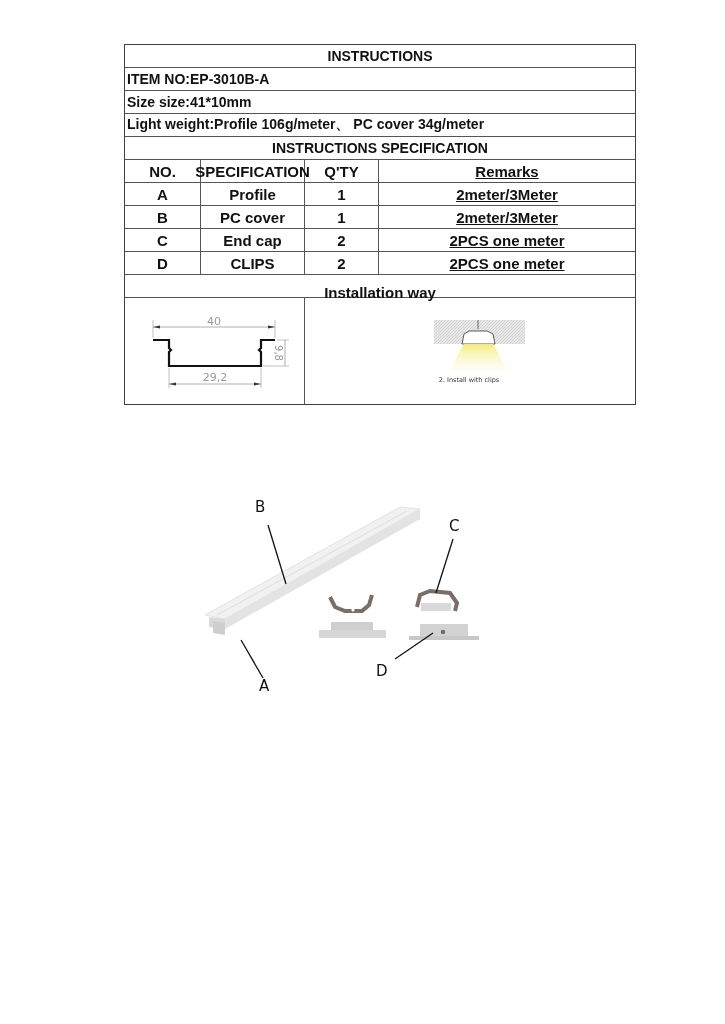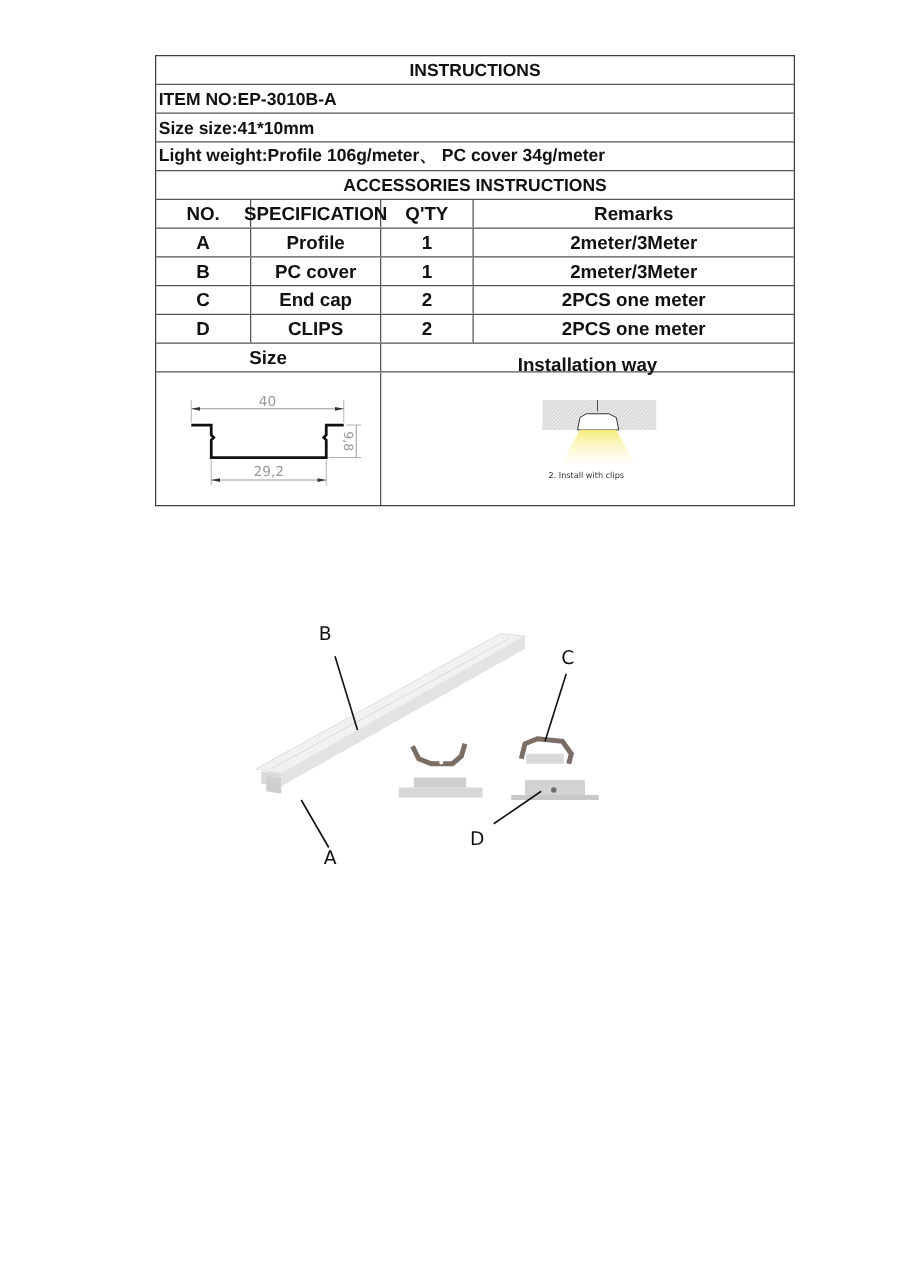--- a/index.html
+++ b/index.html
@@ -5,38 +5,38 @@
   html, body { margin:0; padding:0; background:#ffffff; }
   body { width:725px; height:1024px; position:relative; overflow:hidden; font-family:"Liberation Sans", sans-serif; color:#111; }
   .sheet { position:absolute; left:124px; top:44px; width:512px; border:1px solid #404040; box-sizing:border-box; }
   .row { border-bottom:1px solid #555; height:23px; box-sizing:border-box; display:flex; align-items:center; font-size:14px; font-weight:bold; }
   .row.title { justify-content:center; font-size:14px; }
   .row.left { padding-left:2px; }
   .row.center { justify-content:center; }
   .grid { display:flex; height:23px; border-bottom:1px solid #555; box-sizing:border-box; font-size:15px; font-weight:bold; }
   .grid > div { display:flex; align-items:center; justify-content:center; border-right:1px solid #555; box-sizing:border-box; }
   .grid > div:last-child { border-right:none; }
-  .c1 { width:76px; } .c2 { width:104px; } .c3 { width:74px; } .c4 { flex:1; }
+  .c1 { width:76px; } .c2 { width:104px; } .c3 { width:74px; } .c4 { flex:1;text-decoration:underline; }
   .c12 { width:180px; } .c34 { flex:1;margin-top:12px; }
   .drawings { display:flex; height:106px;gap:40px; }
   .drawings > div { position:relative; box-sizing:border-box; }
   .draw-left { width:180px; border-right:1px solid #555; }
   .draw-right { flex:1; }
   .photo { position:absolute; left:195px; top:495px; width:310px; height:205px; }
   .callout { position:absolute; font-size:15px; color:#111; font-family:"DejaVu Sans", sans-serif; }
 </style>
 </head>
 <body>
 
 <div class="sheet">
   <div class="row title">INSTRUCTIONS</div>
   <div class="row left">ITEM NO:EP-3010B-A</div>
   <div class="row left">Size size:41*10mm</div>
   <div class="row left">Light weight:Profile 106g/meter、 PC cover 34g/meter</div>
-  <div class="row center">ACCESSORIES INSTRUCTIONS</div>
+  <div class="row center">INSTRUCTIONS SPECIFICATION</div>
 
   <div class="grid">
     <div class="c1">NO.</div>
     <div class="c2">SPECIFICATION</div>
     <div class="c3">Q'TY</div>
     <div class="c4">Remarks</div>
   </div>
   <div class="grid">
     <div class="c1">A</div>
     <div class="c2">Profile</div>
@@ -55,21 +55,20 @@
     <div class="c3">2</div>
     <div class="c4">2PCS one meter</div>
   </div>
   <div class="grid">
     <div class="c1">D</div>
     <div class="c2">CLIPS</div>
     <div class="c3">2</div>
     <div class="c4">2PCS one meter</div>
   </div>
   <div class="grid">
-    <div class="c12">Size</div>
     <div class="c34">Installation way</div>
   </div>
 
   <div class="drawings">
     <div class="draw-left">
       <svg width="179" height="106" viewBox="0 0 179 106">
 
         <line x1="28" y1="29" x2="150" y2="29" stroke="#999" stroke-width="0.8"></line>
         <polygon points="28,29 35,27.5 35,30.5" fill="#333"></polygon>
         <polygon points="150,29 143,27.5 143,30.5" fill="#333"></polygon>

